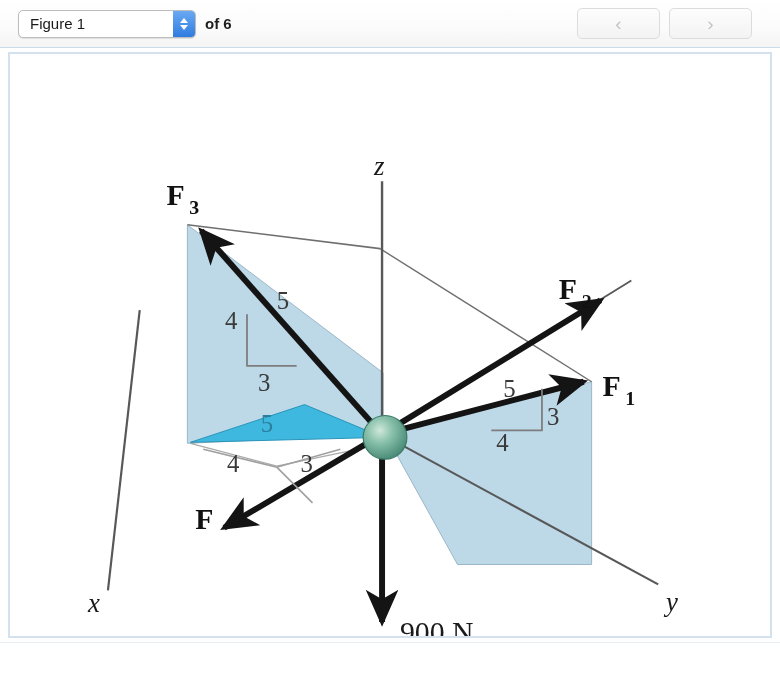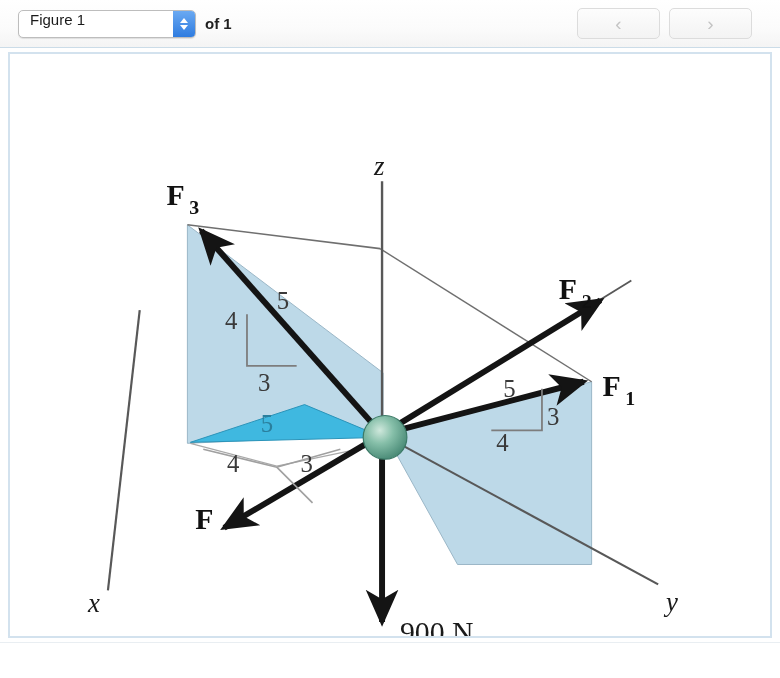--- a/index.html
+++ b/index.html
@@ -31,21 +31,21 @@
     background: linear-gradient(to bottom, #ffffff 0%, #fbfbfb 60%, #f4f4f4 100%);
     display: flex;
     align-items: center;
     padding: 0 18px 0 18px;
     border-bottom: 1px solid #cbdce8;
   }
 
   .fig-select {
     position: relative;
     display: flex;
-    align-items: flex-start;
+    align-items: center;
     width: 178px;
     height: 28px;
     background: #ffffff;
     border: 1px solid #bdbdbd;
     border-radius: 5px;
     box-shadow: 0 1px 1px rgba(0,0,0,0.10);
     box-sizing: border-box;
     overflow: hidden;
     cursor: default;
   }
@@ -144,21 +144,21 @@
   <div class="toolbar">
 
     <div class="fig-select">
       <span class="fig-select-label">Figure 1</span>
       <span class="fig-select-btn">
         <span class="tri-up"></span>
         <span class="tri-down"></span>
       </span>
     </div>
 
-    <span class="of-text">of 1</span>
+    <span class="of-text">of 6</span>
 
     <div class="nav-group">
       <div class="nav-btn">
         <span class="chev">‹</span>
       </div>
       <div class="nav-btn">
         <span class="chev">›</span>
       </div>
     </div>
   </div>

